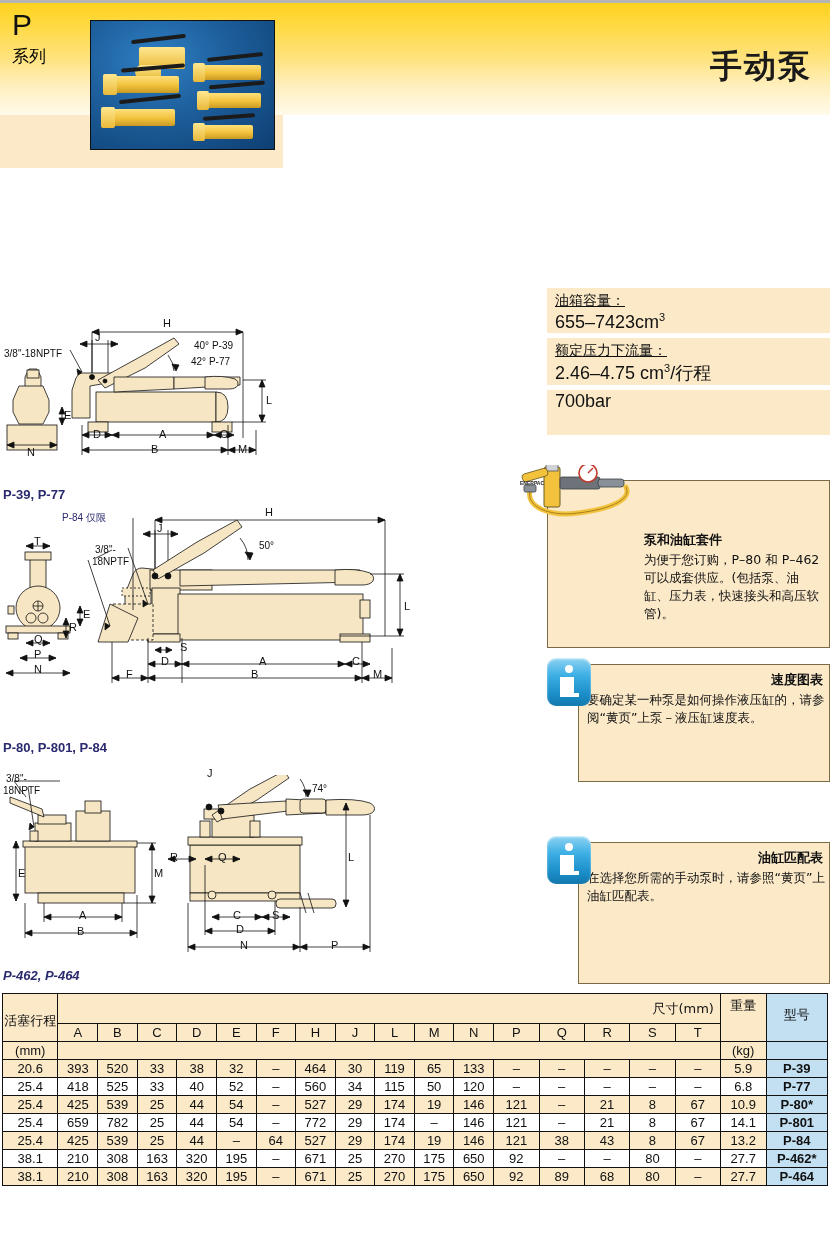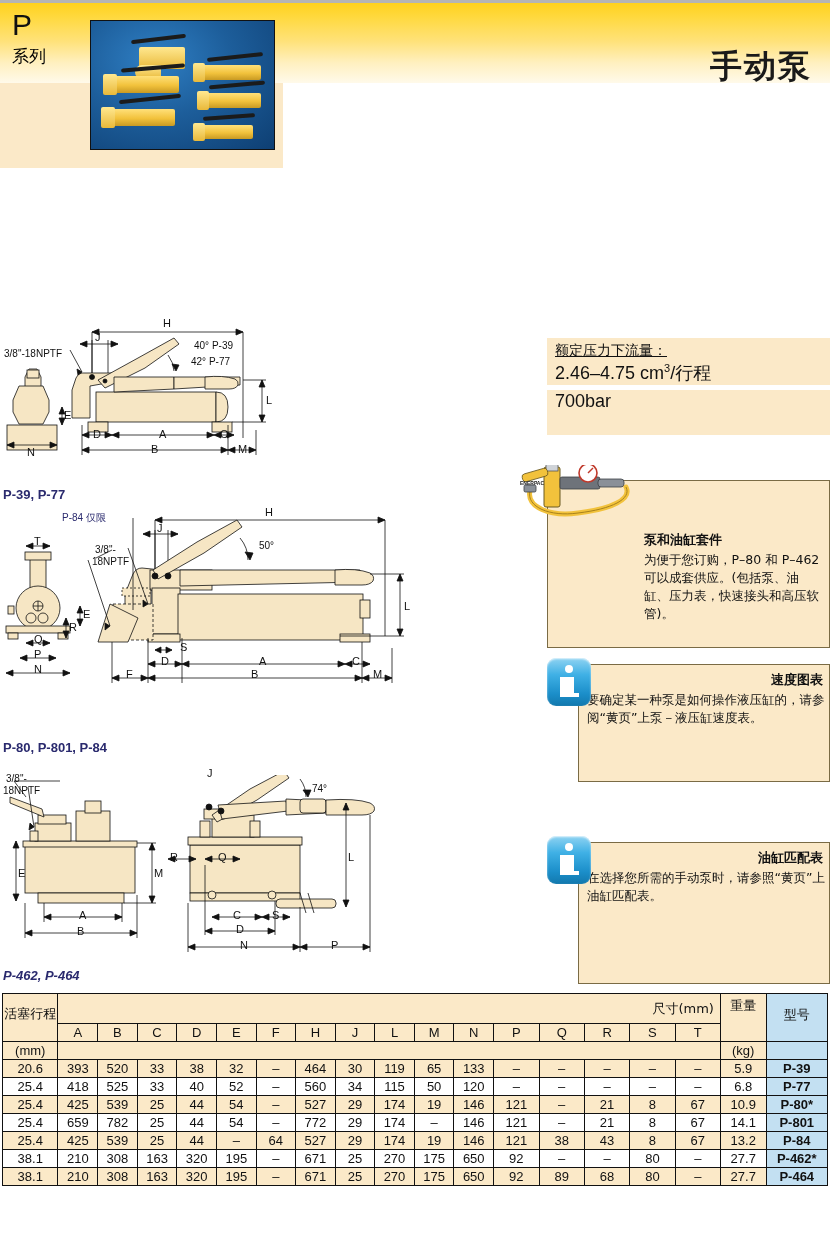--- a/index.html
+++ b/index.html
@@ -6,21 +6,21 @@
   html, body {
     width: 830px; height: 1233px;
     font-family: "Liberation Sans", "DejaVu Sans", sans-serif;
     background: #ffffff;
     overflow: hidden;
   }
   #page { position: relative; width: 830px; height: 1233px; background: #fff; }
 
   
   #header {
-    position: absolute; left: 0; top: 0; width: 830px; height: 83px;
+    position: absolute; left: 0; top: 0; width: 830px; height: 115px;
     background: linear-gradient(to bottom, #ffd21e 0%, #ffd93f 18%, #ffe27a 48%, #fff0c0 75%, #fffaea 100%);
     border-top: 3px solid #b5b5b5;
   }
   #header-title {
     position: absolute; right: 18px; top: 42px;
     font-size: 32px; font-weight: 700; color: #1a1a1a;
     letter-spacing: 2px;
     font-family: "DejaVu Sans", sans-serif;
   }
 
@@ -175,20 +175,24 @@
       <div class="pump" style="left:112px;top:72px;width:58px;height:15px;"></div>
       <div class="handle" style="left:118px;top:62px;width:56px;height:4px;transform:rotate(-5deg);"></div>
       <div class="pumpbase" style="left:106px;top:70px;width:12px;height:19px;"></div>
 
       <div class="pump" style="left:108px;top:104px;width:54px;height:14px;"></div>
       <div class="handle" style="left:112px;top:94px;width:52px;height:4px;transform:rotate(-4deg);"></div>
       <div class="pumpbase" style="left:102px;top:102px;width:12px;height:18px;"></div>
     </div>
   </div>
 
+  <div class="spec-box" style="top:287px;height:46px;">
+    <span class="spec-title">油箱容量：</span>
+    <span class="spec-value"><span>655–7423cm</span><sup>3</sup></span>
+  </div>
 
   <div class="spec-box" style="top:337px;height:48px;">
     <span class="spec-title">额定压力下流量：</span>
     <span class="spec-value"><span>2.46–4.75 cm</span><sup>3</sup><span>/行程</span></span>
   </div>
 
   <div class="spec-box" style="top:389px;height:46px;">
     <span class="spec-value">700bar</span>
   </div>
 
@@ -594,21 +598,21 @@
     <div class="dim" style="left:236px;top:148px;">D</div>
     <div class="dim" style="left:240px;top:164px;">N</div>
     <div class="dim" style="left:331px;top:164px;">P</div>
     <div class="dim" style="left:207px;top:-8px;">J</div>
   </div>
   <div class="dwg-label" style="left:3px;top:968px;font-style:italic;">P-462, P-464</div>
 
   <table id="spec-table">
     <thead>
       <tr>
-        <th class="col-stroke cn" rowspan="2" style="vertical-align:top;padding-top:12px;line-height:15px;">
+        <th class="col-stroke cn" rowspan="2" style="vertical-align:top;padding-top:19px;line-height:15px;">
           <span>活塞行程</span>
         </th>
         <th colspan="16" style="text-align:right;padding-right:6px;font-size:13px;height:30px;" class="cn">尺寸(mm)</th>
         <th class="col-wt cn" rowspan="2" style="vertical-align:top;padding-top:3px;">重量</th>
         <th class="col-model hdr-model cn" rowspan="2" style="vertical-align:top;padding-top:12px;">型号</th>
       </tr>
       <tr>
         <th class="col-dim">A</th>
         <th class="col-dim">B</th>
         <th class="col-dim">C</th>

